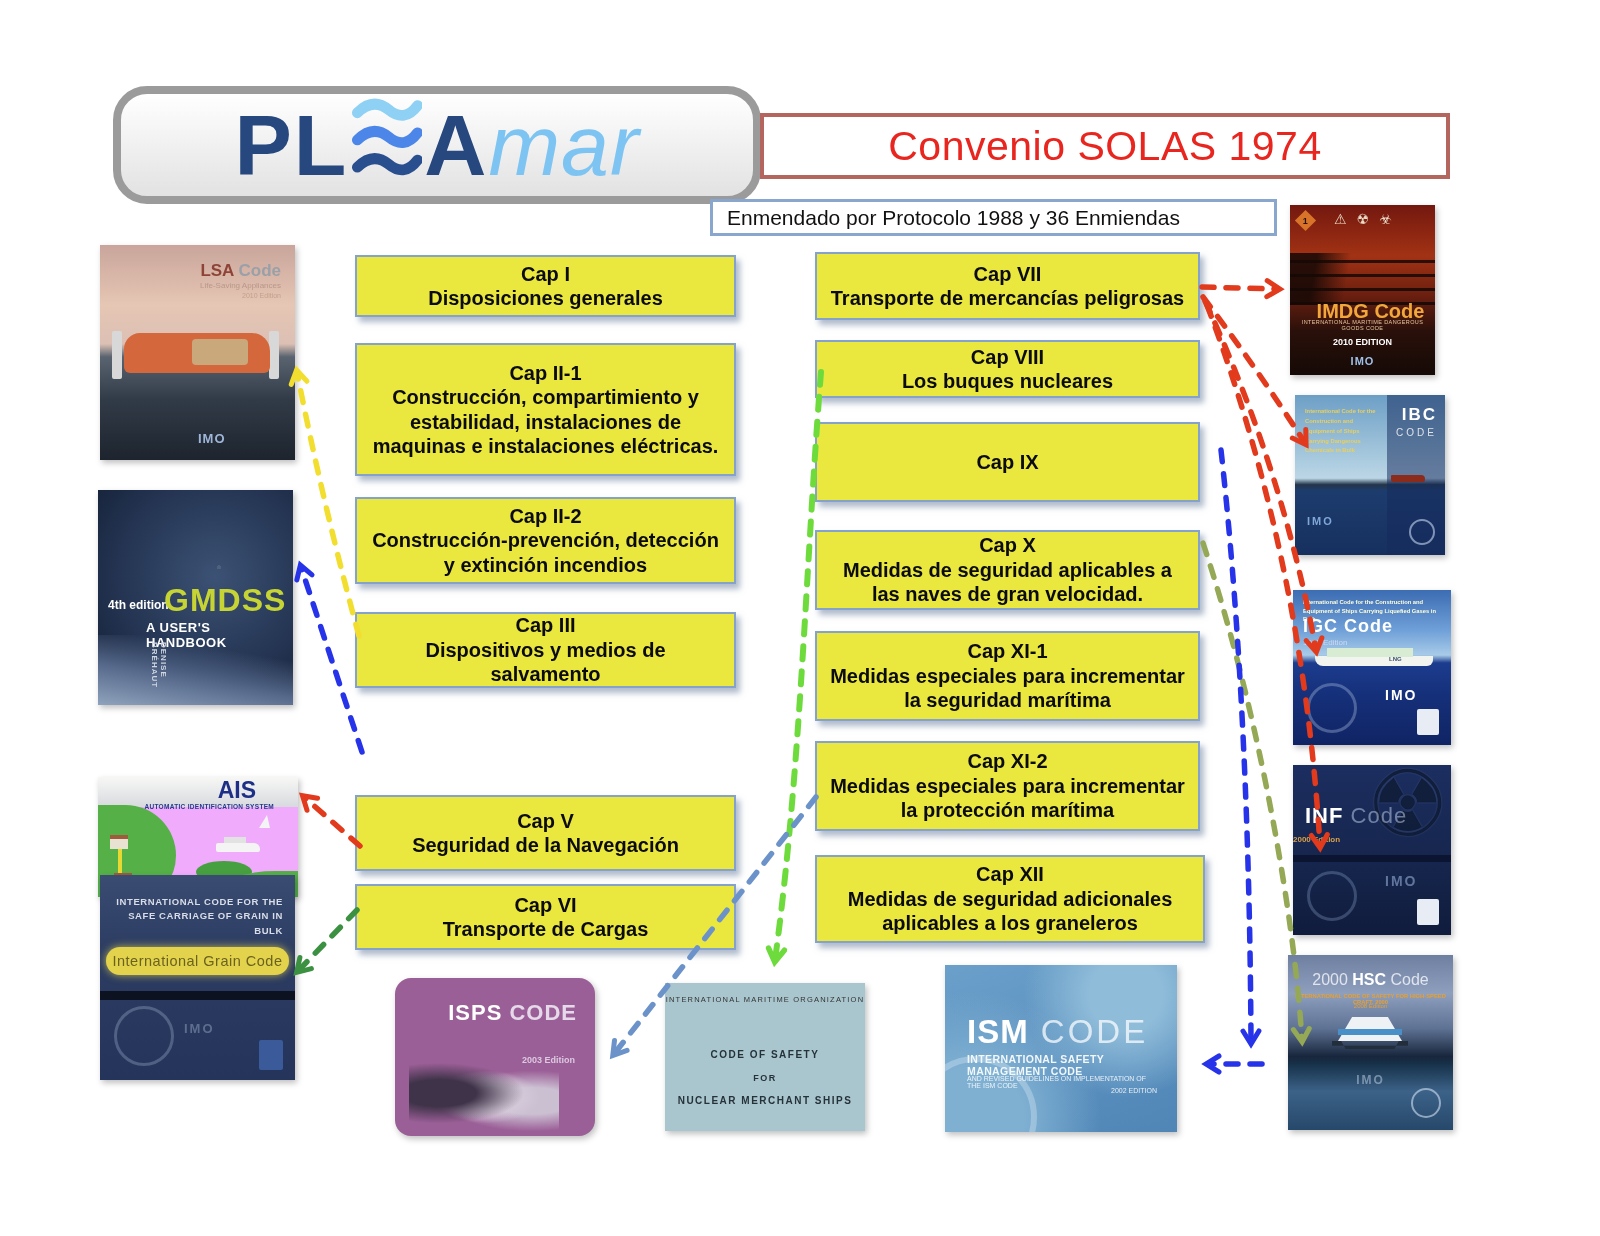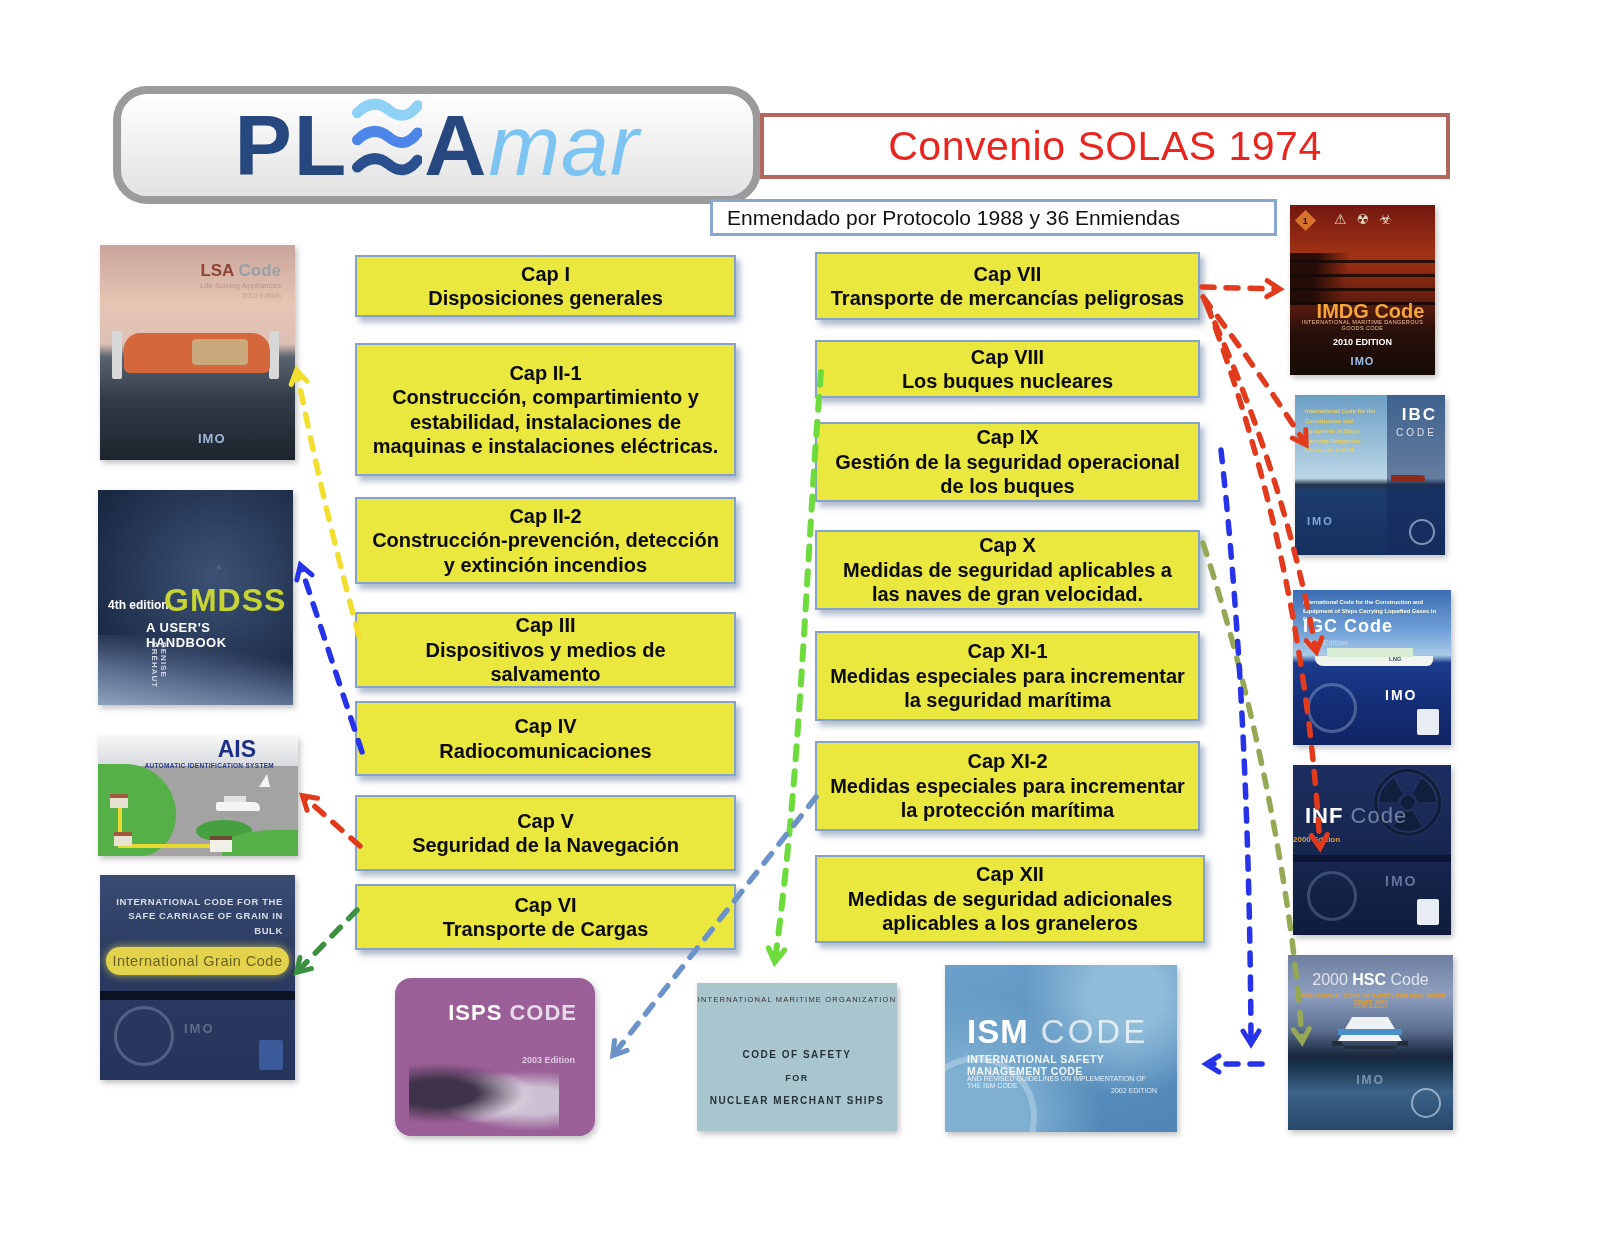--- a/index.html
+++ b/index.html
@@ -45,21 +45,21 @@
          background:radial-gradient(circle at 62% 36%,rgba(255,255,255,0.10) 0 2px,rgba(255,255,255,0) 2px 22px),
                     radial-gradient(circle at 60% 40%,#3c5274 0%,#243452 55%,#101c30 100%);}
   .gmdss-wave{left:0;bottom:0;width:100%;height:70px;
               background:linear-gradient(10deg,#8fa3bd 0%,#55688a 40%,rgba(40,56,86,0) 75%);}
   .gmdss-ed{left:10px;top:108px;font-size:12px;font-weight:bold;color:#fff;}
   .gmdss-title{left:66px;top:92px;font-size:32px;font-weight:bold;color:#c6d434;letter-spacing:1px;}
   .gmdss-sub{left:48px;top:130px;font-size:13px;font-weight:bold;color:#fff;letter-spacing:0.5px;}
   .gmdss-author{left:52px;top:152px;font-size:8px;font-weight:bold;color:#cfd6e2;writing-mode:vertical-rl;
                 letter-spacing:1px;}
   
-  .ais{left:98px;top:736px;width:200px;height:120px;background:#a3a3a3;text-decoration:underline;}
+  .ais{left:98px;top:777px;width:200px;height:120px;background:#f0abfc;text-decoration:underline;}
   .ais-sky{left:0;top:0;width:100%;height:30px;background:linear-gradient(180deg,#f7f7f5,#d7dade);}
   .ais-title{top:0px;right:42px;font-size:23px;font-weight:bold;color:#1d2f86;}
   .ais-sub{top:26px;right:24px;font-size:6.5px;font-weight:bold;color:#27388e;letter-spacing:0.3px;}
   .ais-land-l{left:0;top:28px;width:78px;height:92px;background:#55b047;border-radius:0 65% 45% 0 / 0 55% 45% 0;}
   .ais-island{left:98px;top:84px;width:56px;height:22px;background:#47a040;border-radius:50%;}
   .ais-land-b{right:0;bottom:0;width:76px;height:26px;background:#55b047;border-radius:70% 0 0 0;}
   .ais-house1{left:12px;top:58px;width:18px;height:10px;background:#e8e2d2;border-top:4px solid #a05a3c;}
   .ais-house2{left:16px;top:96px;width:18px;height:10px;background:#e8e2d2;border-top:4px solid #a05a3c;}
   .ais-station{left:112px;top:100px;width:22px;height:12px;background:#f2efe6;border-top:4px solid #6b4a36;}
   .ais-ferry{left:118px;top:66px;width:44px;height:9px;background:#f4f4f4;border-radius:2px 6px 2px 2px;}
@@ -84,21 +84,21 @@
   
   .isps{left:395px;top:978px;width:200px;height:158px;border-radius:16px;background:#9b5f97;}
   .isps-photo{left:14px;bottom:0;width:150px;height:78px;
       background:radial-gradient(ellipse at 20% 45%,#3f3349 0 22%,rgba(0,0,0,0) 50%),
                  radial-gradient(ellipse at 52% 50%,#d9cfdd 0 20%,rgba(0,0,0,0) 48%),
                  radial-gradient(ellipse at 82% 55%,#cbbfd2 0 22%,rgba(0,0,0,0) 50%);}
   .isps-title{top:22px;right:18px;font-size:22px;font-weight:bold;color:#fff;letter-spacing:1px;}
   .isps-title .lite{color:#e6daea;font-weight:600;}
   .isps-ed{top:50px;right:20px;font-size:9px;font-weight:bold;color:#dcc9e0;margin-top:27px;}
   
-  .nuclear{left:665px;top:983px;width:200px;height:148px;background:#a9c6ce;margin-left:32px;}
+  .nuclear{left:665px;top:983px;width:200px;height:148px;background:#a9c6ce;}
   .nuc-org{top:12px;left:0;width:100%;text-align:center;font-size:7.5px;color:#333;letter-spacing:1.2px;}
   .nuc-l1{top:66px;left:0;width:100%;text-align:center;font-size:10px;font-weight:bold;color:#26323a;letter-spacing:1.5px;}
   .nuc-l2{top:90px;left:0;width:100%;text-align:center;font-size:9px;font-weight:bold;color:#26323a;letter-spacing:1.5px;}
   .nuc-l3{top:112px;left:0;width:100%;text-align:center;font-size:10px;font-weight:bold;color:#26323a;letter-spacing:1.5px;}
   
   .ism{left:945px;top:965px;width:232px;height:167px;
        background:radial-gradient(circle at 78% 18%,#8fbcd9 0 16%,rgba(0,0,0,0) 45%),
                   radial-gradient(circle at 12% 92%,#7fb0d2 0 20%,rgba(0,0,0,0) 50%),
                   linear-gradient(160deg,#6aa0ca 0%,#5b90bf 55%,#4f86b6 100%);}
   .ism-globe{left:-30px;bottom:-46px;width:110px;height:110px;border:6px solid rgba(220,235,245,0.35);
@@ -213,44 +213,39 @@
     <div class="desc">Construcción, compartimiento y estabilidad, instalaciones de maquinas e instalaciones eléctricas.</div>
   </div>
   <div class="cap-box" style="left:355px;top:497px;width:381px;height:87px">
     <div class="cap">Cap II-2</div>
     <div class="desc">Construcción-prevención, detección y extinción incendios</div>
   </div>
   <div class="cap-box" style="left:355px;top:612px;width:381px;height:76px">
     <div class="cap">Cap III</div>
     <div class="desc">Dispositivos y medios de salvamento</div>
   </div>
-  <div class="cap-box" style="left:355px;top:701px;width:381px;height:75px">
-    <div class="cap">Cap IV</div>
-    <div class="desc">Radiocomunicaciones</div>
-  </div>
   <div class="cap-box" style="left:355px;top:795px;width:381px;height:76px">
     <div class="cap">Cap V</div>
     <div class="desc">Seguridad de la Navegación</div>
   </div>
   <div class="cap-box" style="left:355px;top:884px;width:381px;height:66px">
     <div class="cap">Cap VI</div>
     <div class="desc">Transporte de Cargas</div>
   </div>
 
   <div class="cap-box" style="left:815px;top:252px;width:385px;height:68px">
     <div class="cap">Cap VII</div>
     <div class="desc">Transporte de mercancías peligrosas</div>
   </div>
   <div class="cap-box" style="left:815px;top:340px;width:385px;height:58px">
     <div class="cap">Cap VIII</div>
     <div class="desc">Los buques nucleares</div>
   </div>
   <div class="cap-box" style="left:815px;top:422px;width:385px;height:80px">
     <div class="cap">Cap IX</div>
-    <div class="desc">Gestión de la seguridad operacional de los buques</div>
   </div>
   <div class="cap-box" style="left:815px;top:530px;width:385px;height:80px">
     <div class="cap">Cap X</div>
     <div class="desc">Medidas de seguridad aplicables a las naves de gran velocidad.</div>
   </div>
   <div class="cap-box" style="left:815px;top:631px;width:385px;height:90px">
     <div class="cap">Cap XI-1</div>
     <div class="desc">Medidas especiales para incrementar la seguridad marítima</div>
   </div>
   <div class="cap-box" style="left:815px;top:741px;width:385px;height:90px">

